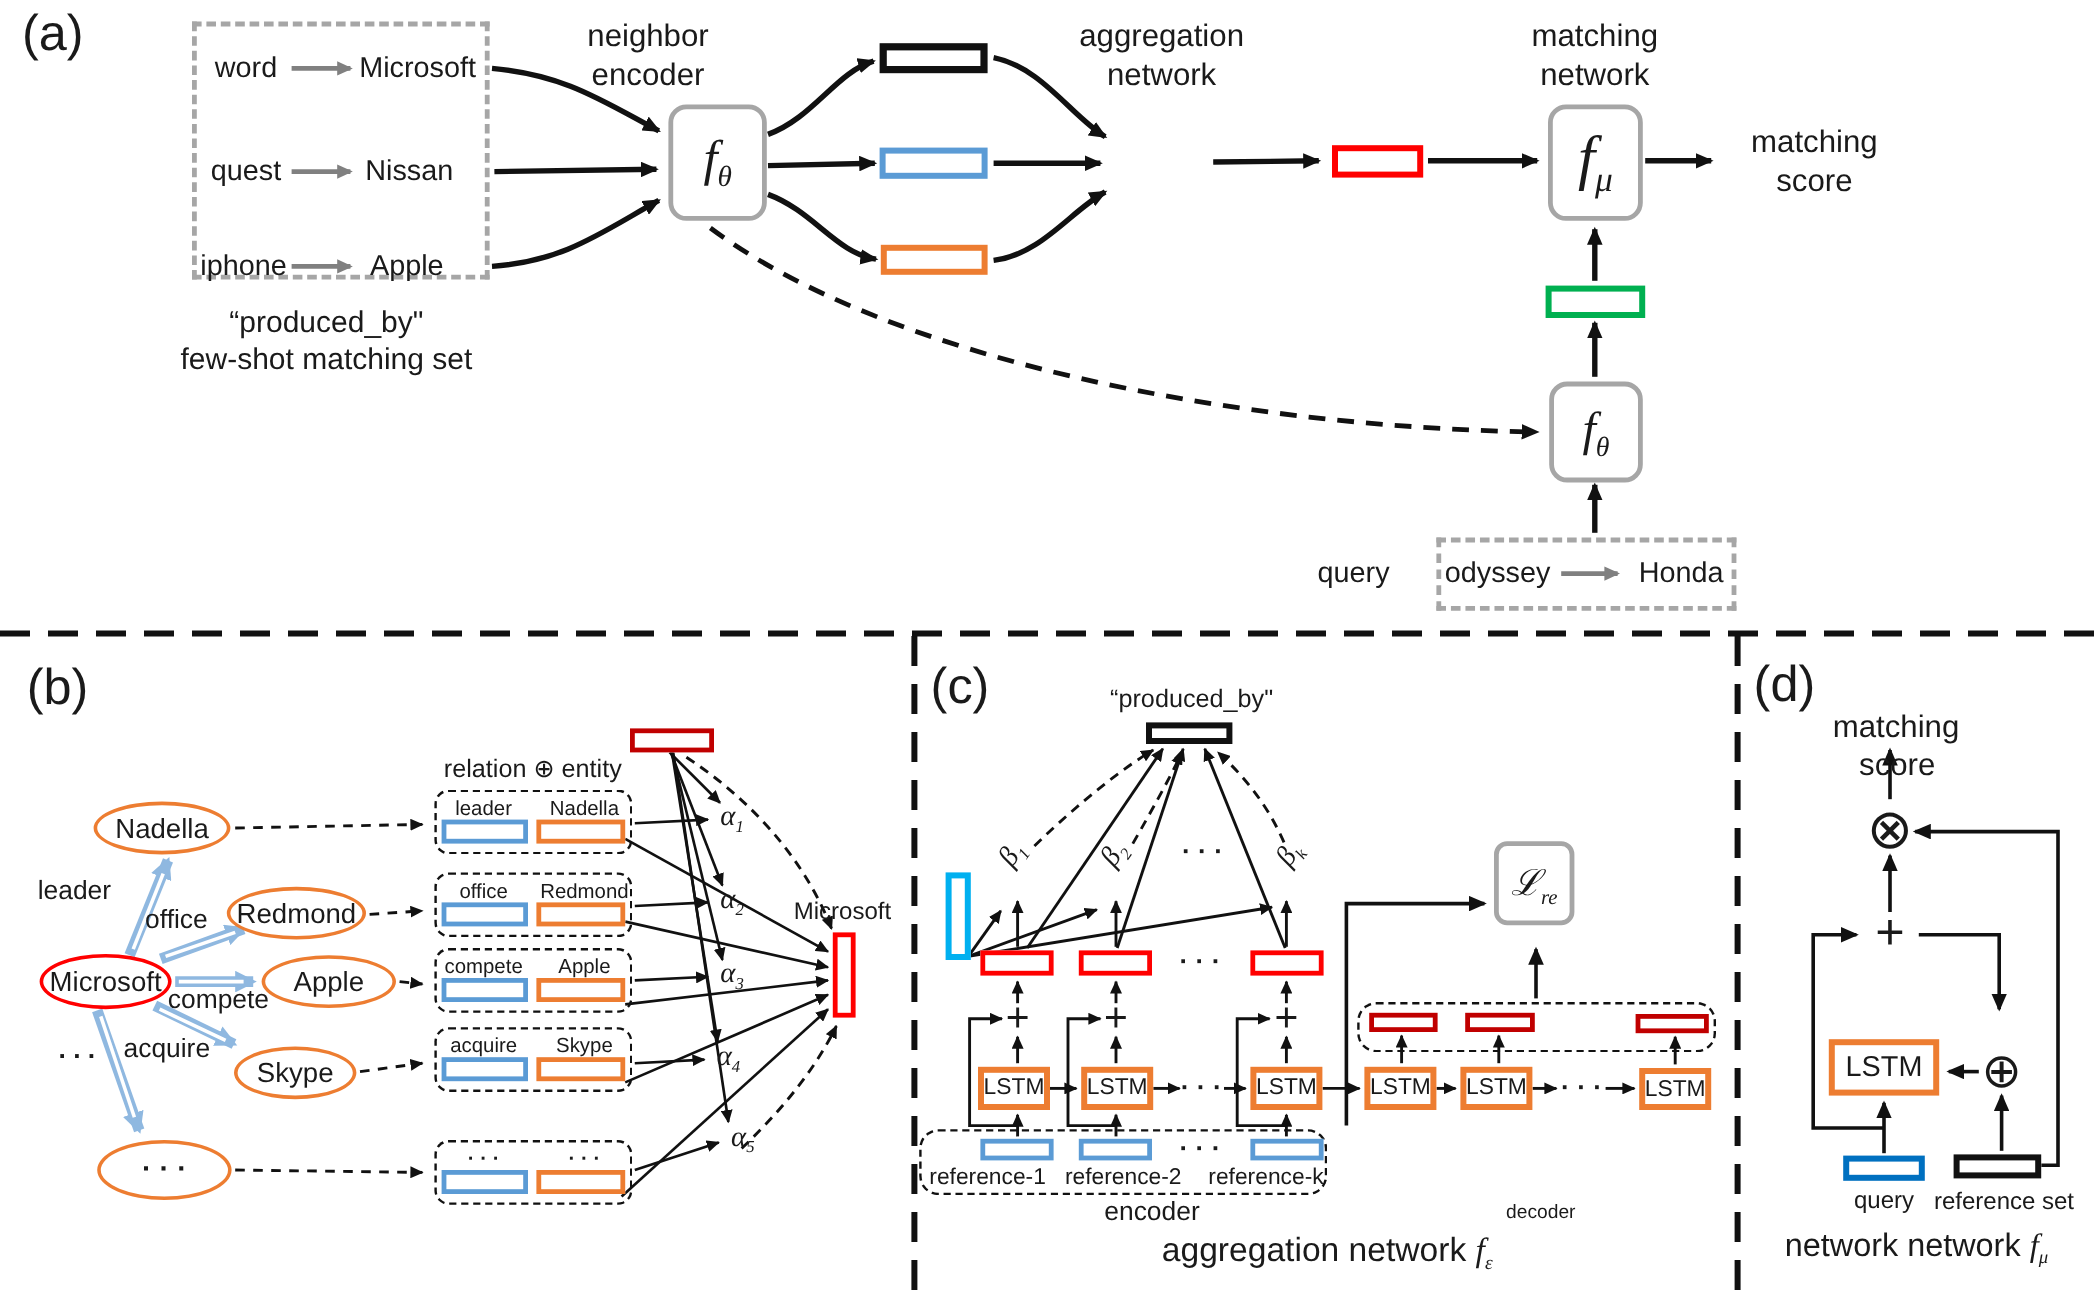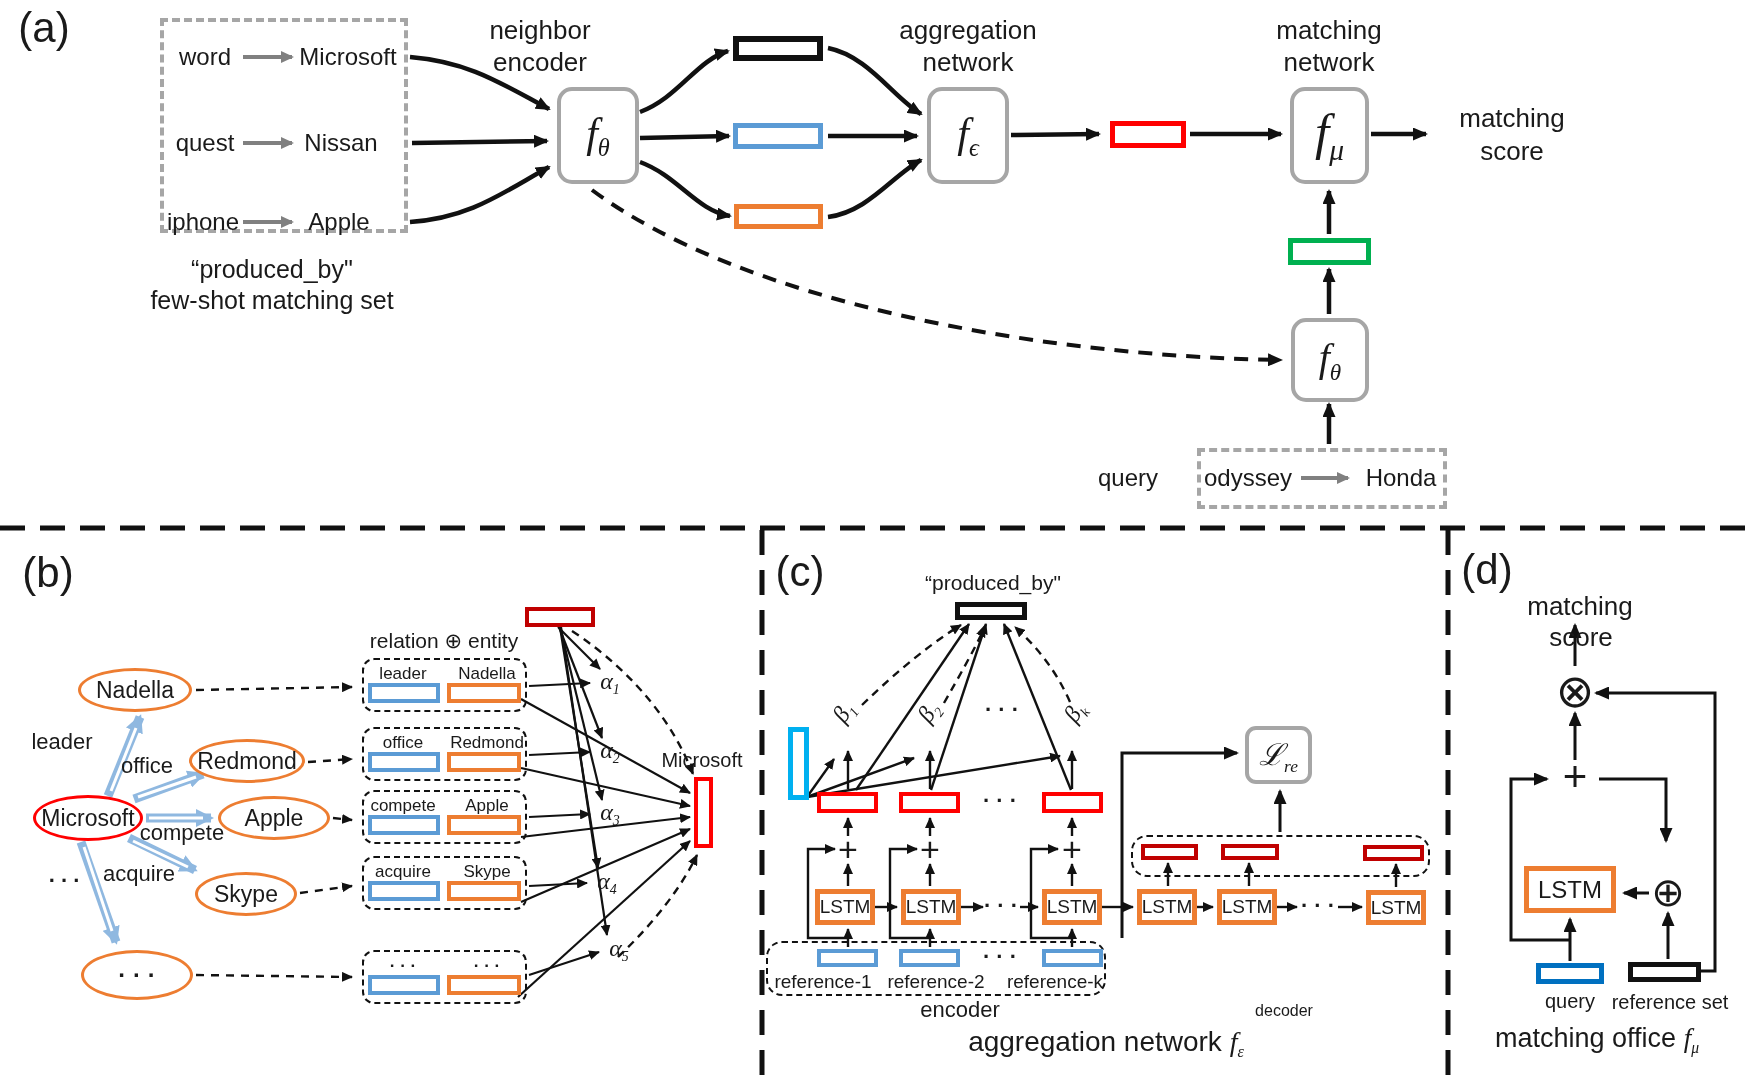--- a/index.html
+++ b/index.html
@@ -206,23 +206,20 @@
   <div class="gbox" style="left:557px;top:87px;width:82px;height:97px;">
     <span class="mi" style="font-size:42px;"><span>f</span><sub>θ</sub></span>
   </div>
 
   <div class="rect" style="left:733px;top:36px;width:90px;height:25px;border-width:6px;border-color:#111;"></div>
   <div class="rect" style="left:733px;top:123px;width:90px;height:26px;border-width:5px;border-color:#5B9BD5;"></div>
   <div class="rect" style="left:734px;top:204px;width:89px;height:25px;border-width:5px;border-color:#ED7D31;"></div>
 
   <div class="t" style="left:968px;top:30px;font-size:26px;">aggregation</div>
   <div class="t" style="left:968px;top:62px;font-size:26px;">network</div>
-  <div class="gbox" style="left:927px;top:87px;width:82px;height:97px;">
-    <span class="mi" style="font-size:42px;"><span>f</span><sub>ϵ</sub></span>
-  </div>
 
   <div class="rect" style="left:1110px;top:121px;width:76px;height:27px;border-width:5px;border-color:#FF0000;"></div>
 
   <div class="t" style="left:1329px;top:30px;font-size:26px;">matching</div>
   <div class="t" style="left:1329px;top:62px;font-size:26px;">network</div>
   <div class="gbox" style="left:1290px;top:87px;width:79px;height:97px;">
     <span class="mi" style="font-size:51px;"><span>f</span><sub>μ</sub></span>
   </div>
   <div class="t" style="left:1512px;top:118px;font-size:26px;">matching</div>
   <div class="t" style="left:1512px;top:151px;font-size:26px;">score</div>
@@ -341,21 +338,21 @@
   <div class="dashbox" style="left:766px;top:941px;width:340px;height:55px;border-radius:16px;"></div>
   <div class="rect" style="left:817px;top:949px;width:61px;height:18px;border-width:4px;border-color:#5B9BD5;"></div>
   <div class="rect" style="left:899px;top:949px;width:61px;height:18px;border-width:4px;border-color:#5B9BD5;"></div>
   <div class="t" style="left:1000px;top:957px;font-size:22px;font-weight:700;">· · ·</div>
   <div class="rect" style="left:1042px;top:949px;width:61px;height:18px;border-width:4px;border-color:#5B9BD5;"></div>
   <div class="t" style="left:823px;top:982px;font-size:19px;">reference-1</div>
   <div class="t" style="left:936px;top:982px;font-size:19px;">reference-2</div>
   <div class="t" style="left:1055px;top:982px;font-size:19px;">reference-k</div>
   <div class="t" style="left:960px;top:1010px;font-size:22px;">encoder</div>
 
-  <div class="gbox" style="left:1245px;top:726px;width:67px;height:58px;border-radius:11px;">
+  <div class="gbox" style="left:1245px;top:701px;width:67px;height:70px;border-radius:11px;">
     <span class="mi" style="font-size:30px;"><span>ℒ</span><sub>re</sub></span>
   </div>
 
   <div class="dashbox" style="left:1131px;top:835px;width:299px;height:42px;border-radius:16px;"></div>
   <div class="rect" style="left:1141px;top:844px;width:57px;height:16px;border-width:4.5px;border-color:#C00000;"></div>
   <div class="rect" style="left:1221px;top:844px;width:58px;height:16px;border-width:4.5px;border-color:#C00000;"></div>
   <div class="rect" style="left:1363px;top:845px;width:61px;height:16px;border-width:4.5px;border-color:#C00000;"></div>
   <div class="rect" style="left:1137px;top:889px;width:60px;height:36px;border-width:5px;border-color:#ED7D31;display:flex;align-items:center;justify-content:center;font-size:19px;">
       <span>LSTM</span>
     </div>
@@ -382,16 +379,16 @@
       <span>LSTM</span>
     </div>
   <div class="t" style="left:1668px;top:892px;font-size:40px;">⊕</div>
 
   <div class="rect" style="left:1536px;top:963px;width:68px;height:21px;border-width:5px;border-color:#0070C0;"></div>
   <div class="rect" style="left:1628px;top:962px;width:73px;height:20px;border-width:5px;border-color:#111;"></div>
   <div class="t" style="left:1570px;top:1001px;font-size:20px;">query</div>
   <div class="t" style="left:1670px;top:1002px;font-size:20px;">reference set</div>
 
   <div class="t" style="left:1597px;top:1040px;font-size:27px;">
-    <span>matching office</span>&nbsp;<span class="mi"><span>f</span><sub>μ</sub></span>
+    <span>network network</span>&nbsp;<span class="mi"><span>f</span><sub>μ</sub></span>
   </div>
 
 </div>
 
 </body></html>

